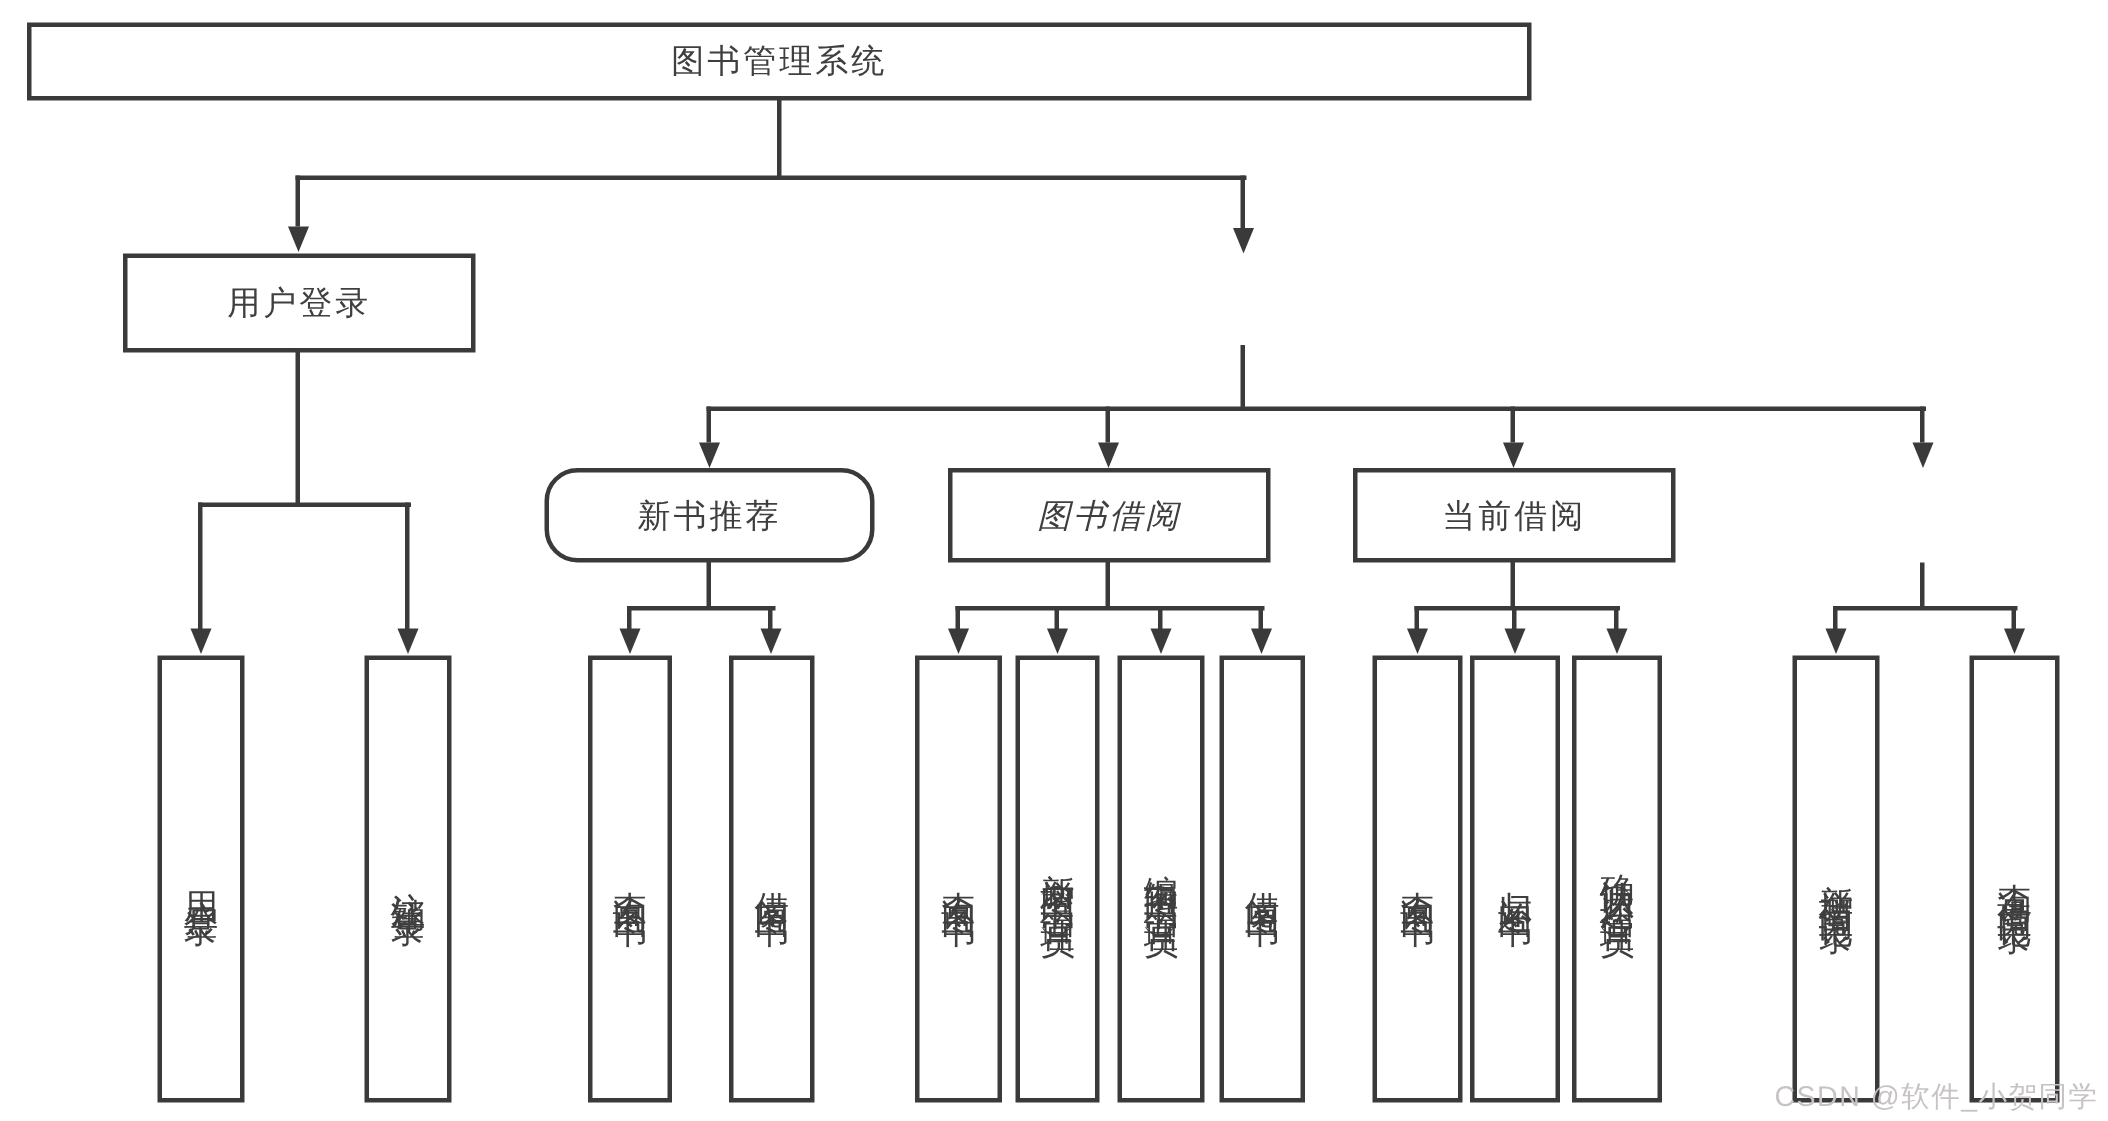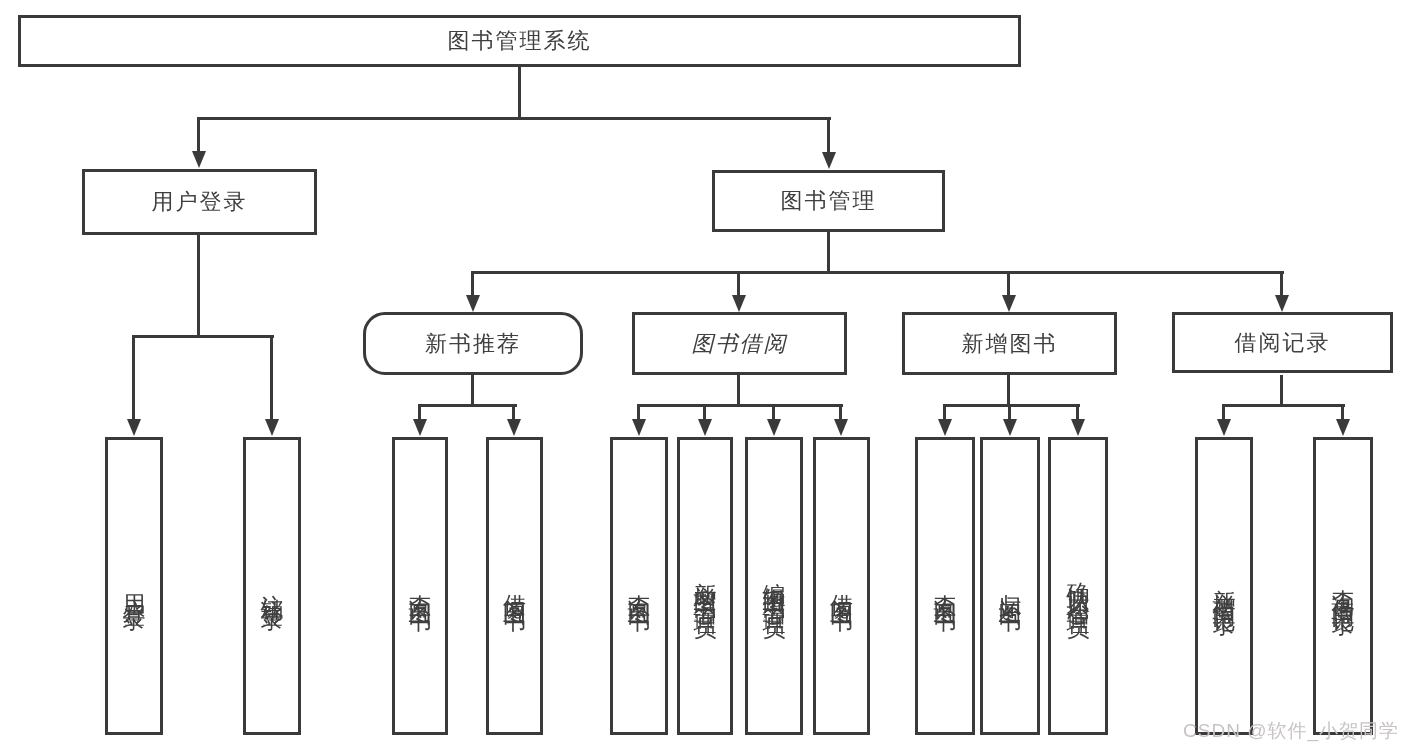--- a/index.html
+++ b/index.html
@@ -43,21 +43,20 @@
 
   <div class="vline" style="left:518px; top:66px; height:53px;"></div>
   <div class="hline" style="left:197px; top:117px; width:634px;"></div>
 
   <div class="vline" style="left:197px; top:117px; height:34px;"></div>
   <div class="arrow" style="left:192px; top:151px;"></div>
   <div class="vline" style="left:827px; top:117px; height:35px;"></div>
   <div class="arrow" style="left:822px; top:152px;"></div>
 
   <div class="node" style="left:82px; top:169px; width:235px; height:66px;">用户登录</div>
-  <div class="node" style="left:712px; top:170px; width:233px; height:62px;">图书管理</div>
 
   <div class="vline" style="left:197px; top:233px; height:104px;"></div>
   <div class="hline" style="left:132px; top:335px; width:142px;"></div>
   <div class="vline" style="left:132px; top:335px; height:85px;"></div>
   <div class="arrow" style="left:127px; top:419px;"></div>
   <div class="vline" style="left:270px; top:335px; height:85px;"></div>
   <div class="arrow" style="left:265px; top:419px;"></div>
 
   <div class="vline" style="left:827px; top:230px; height:43px;"></div>
   <div class="hline" style="left:471px; top:271px; width:813px;"></div>
@@ -66,22 +65,21 @@
   <div class="arrow" style="left:466px; top:295px;"></div>
   <div class="vline" style="left:737px; top:271px; height:24px;"></div>
   <div class="arrow" style="left:732px; top:295px;"></div>
   <div class="vline" style="left:1007px; top:271px; height:24px;"></div>
   <div class="arrow" style="left:1002px; top:295px;"></div>
   <div class="vline" style="left:1280px; top:271px; height:24px;"></div>
   <div class="arrow" style="left:1275px; top:295px;"></div>
 
   <div class="node" style="left:363px; top:312px; width:220px; height:63px;border-radius:22px;">新书推荐</div>
   <div class="node" style="left:632px; top:312px; width:215px; height:63px;font-style:italic;">图书借阅</div>
-  <div class="node" style="left:902px; top:312px; width:215px; height:63px;">新增图书</div>
-  <div class="node" style="left:1172px; top:312px; width:221px; height:61px;">借阅记录</div>
+  <div class="node" style="left:902px; top:312px; width:215px; height:63px;">当前借阅</div>
 
   <div class="vline" style="left:471px; top:373px; height:33px;"></div>
   <div class="vline" style="left:737px; top:373px; height:33px;"></div>
   <div class="vline" style="left:1007px; top:373px; height:33px;"></div>
   <div class="vline" style="left:1280px; top:375px; height:31px;"></div>
 
   <div class="hline" style="left:418px; top:404px; width:99px;"></div>
   <div class="hline" style="left:637px; top:404px; width:206px;"></div>
   <div class="hline" style="left:943px; top:404px; width:137px;"></div>
   <div class="hline" style="left:1222px; top:404px; width:123px;"></div>

